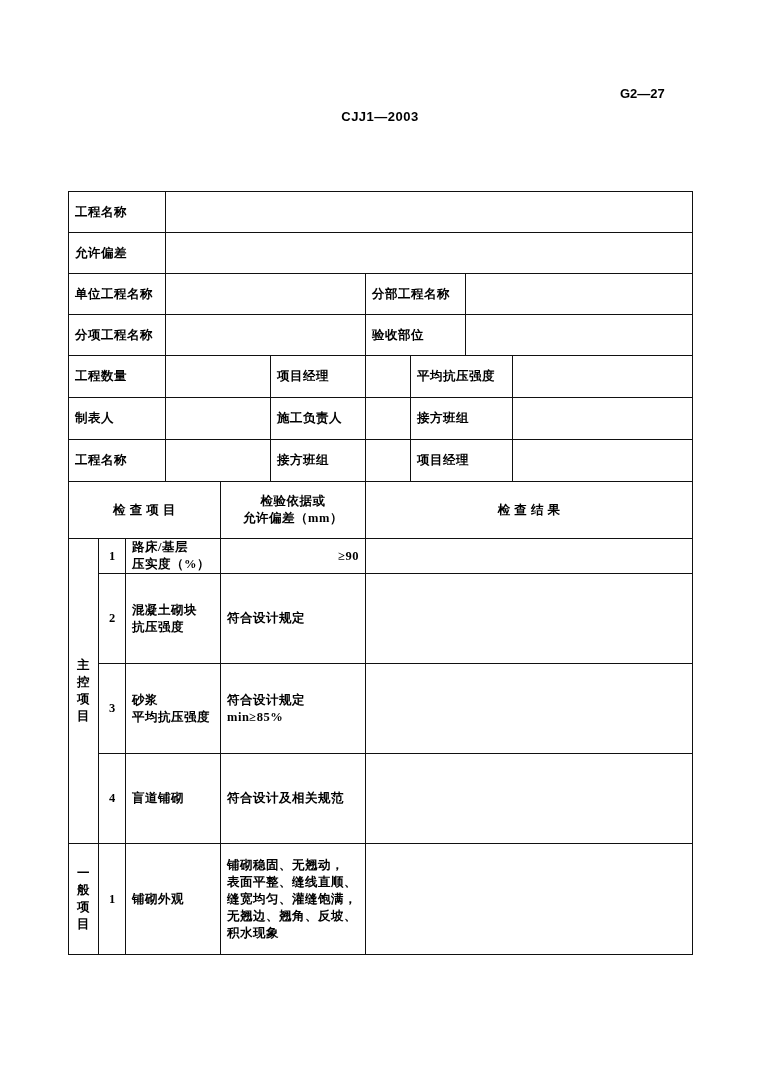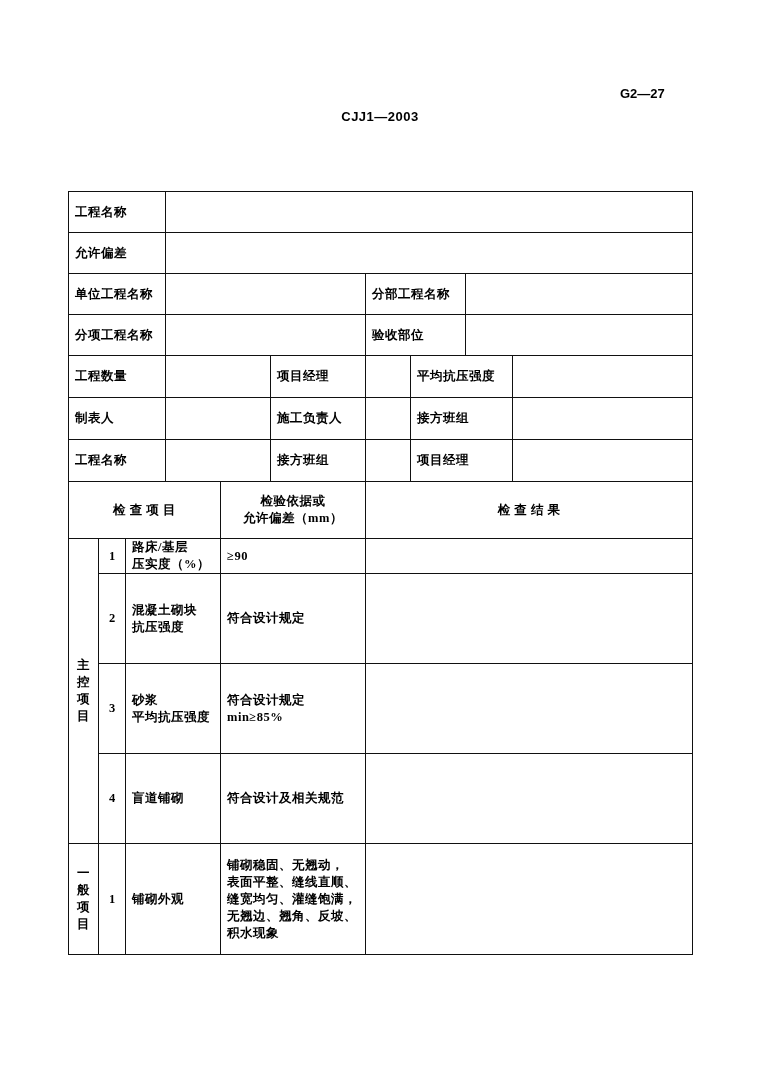--- a/index.html
+++ b/index.html
@@ -110,21 +110,21 @@
   }
   .item-cell {
     line-height: 19px;
     letter-spacing: 0.5px;
   }
   .basis-cell {
     line-height: 19px;
     letter-spacing: 0.5px;
   }
   .basis-center {
-    text-align: left;
+    text-align: right;
   }
   .result-cell { }
 
   .nowrapline { white-space: nowrap; }
 </style>
 </head>
 <body>
 
 <div class="page">
 

